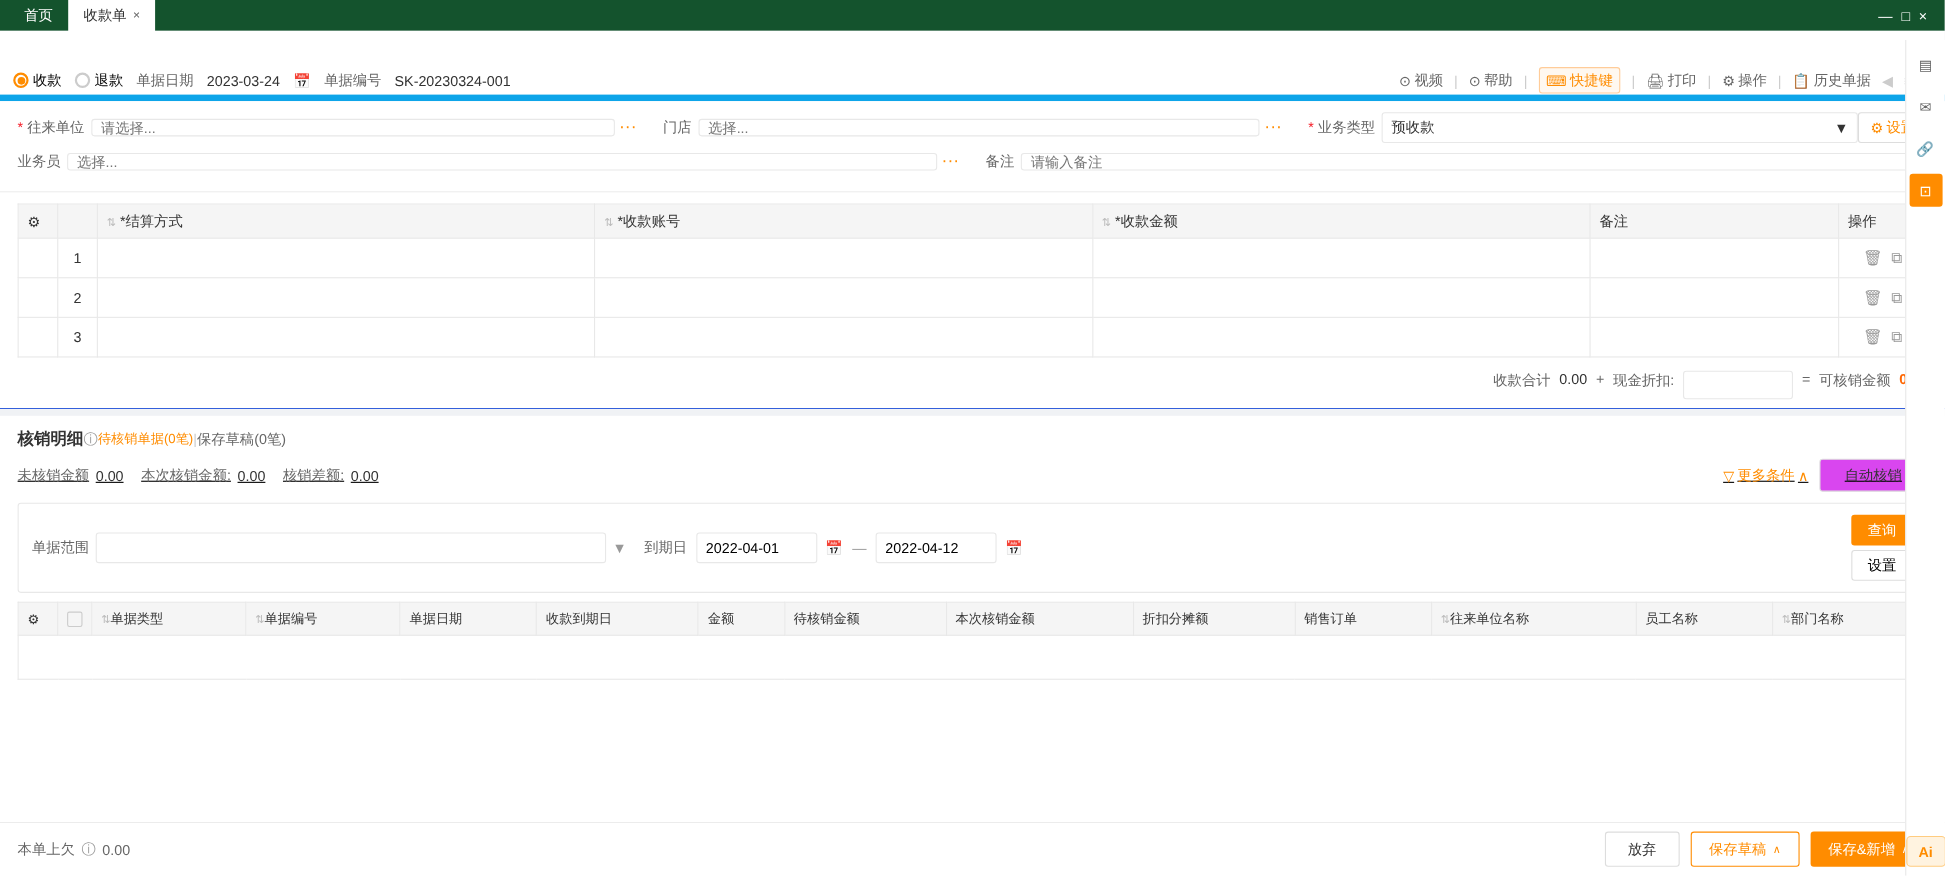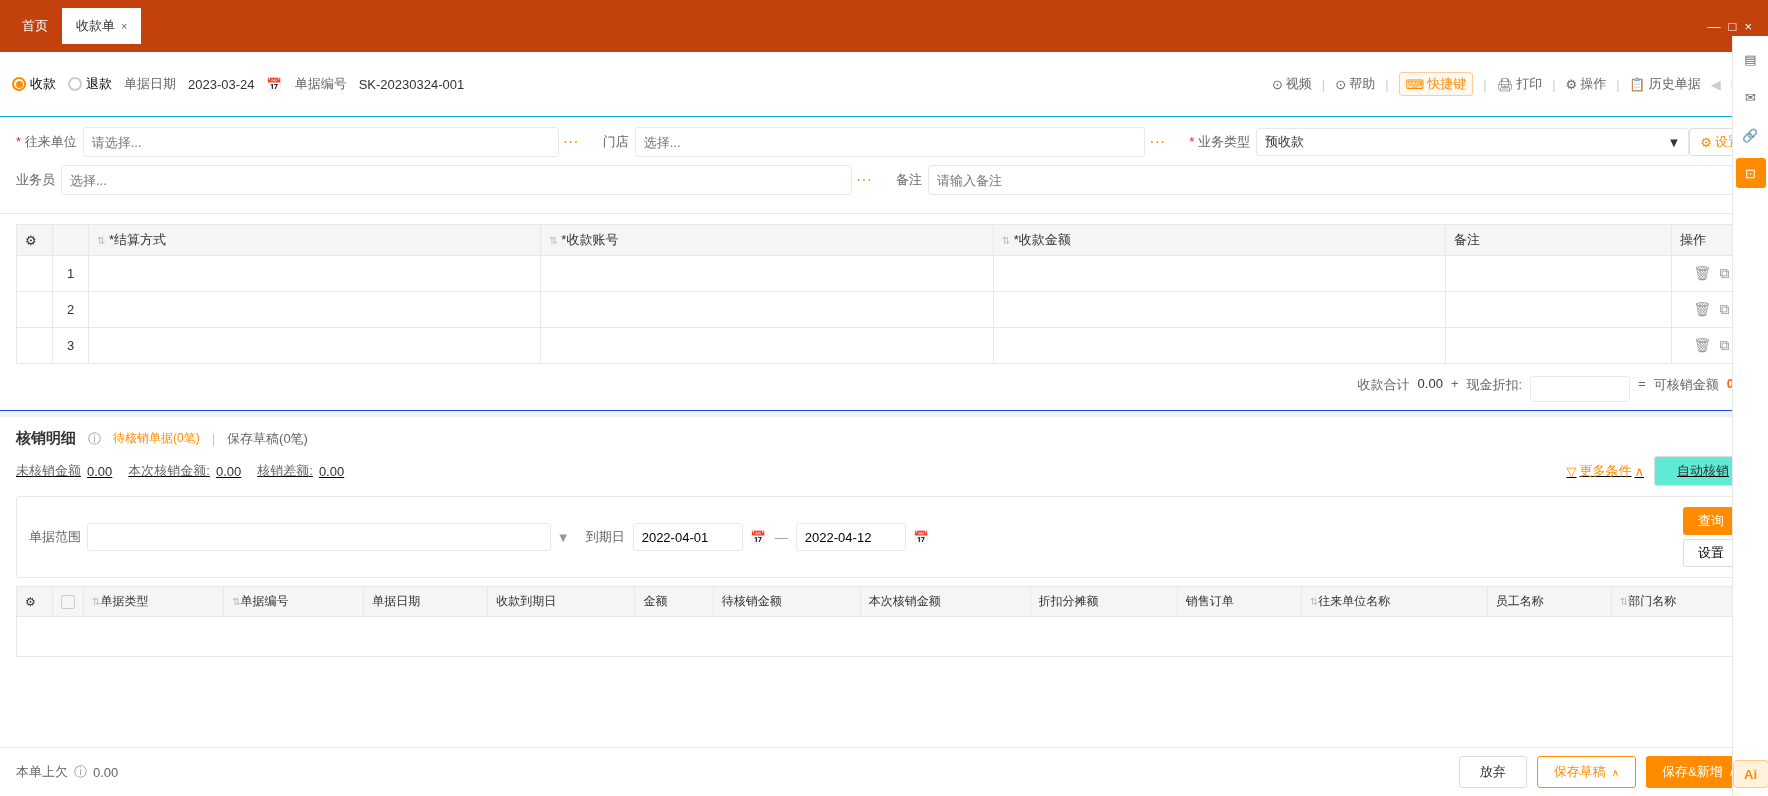--- a/index.html
+++ b/index.html
@@ -2,22 +2,22 @@
 <html><head>
   <meta charset="utf-8">
   <style>
     * { box-sizing: border-box; margin: 0; padding: 0; font-family: 'Microsoft YaHei', Arial, sans-serif; font-size: 13px; }
     body { background: #f0f2f5; width: 1768px; height: 796px; overflow: hidden; }
 
     
     .tab-bar {
       display: flex;
       align-items: center;
-      background: #c2410c;
-      height: 52px;
+      background: #14532d;
+      height: 28px;
       padding: 0 8px;
     }
     .tab-home {
       color: #fff;
       padding: 0 14px;
       height: 36px;
       line-height: 36px;
       cursor: pointer;
       font-size: 13px;
     }
@@ -47,24 +47,25 @@
       margin: 0;
       height: calc(796px - 36px);
       overflow-y: auto;
       overflow-x: hidden;
     }
 
     
     .top-toolbar {
       display: flex;
       align-items: center;
-      padding: 20px 12px;
-      border-bottom: 1px solid #0ea5e9;
+      padding: 1px 12px;
+      border-bottom: 6px solid #0ea5e9;
       gap: 12px;
       background: #fff;
+      margin-top: 32px;
     }
     .radio-group { display: flex; gap: 12px; align-items: center; }
     .radio-item { display: flex; align-items: center; gap: 4px; cursor: pointer; }
     .radio-circle {
       width: 14px; height: 14px; border-radius: 50%; border: 2px solid #ccc;
       display: flex; align-items: center; justify-content: center;
     }
     .radio-circle.active { border-color: #ff8c00; }
     .radio-circle.active::after {
       content: ''; width: 7px; height: 7px; border-radius: 50%; background: #ff8c00;
@@ -86,21 +87,21 @@
     .form-field { display: flex; align-items: center; flex: 1; }
     .form-label { color: #666; white-space: nowrap; min-width: fit-content; padding-right: 6px; }
     .required { color: #f5222d; }
     .form-input {
       border: 1px solid #e8e8e8;
       border-radius: 3px;
       padding: 4px 8px;
       flex: 1;
       color: #bbb;
       background: #fff;
-      height: 30px;
+      height: 16px;
       outline: none;
     }
     .form-more { color: #ff8c00; cursor: pointer; margin-left: 4px; font-size: 16px; }
     .form-select {
       border: 1px solid #e8e8e8;
       border-radius: 3px;
       padding: 4px 8px;
       flex: 1;
       color: #bbb;
       background: #fff;
@@ -176,34 +177,34 @@
       outline: none;
     }
     .summary-orange { color: #ff6600; font-weight: 600; }
 
     
     .verify-section {
       background: #fff;
       border-top: 6px solid #f0f2f5;
       padding: 12px 16px 0;
     }
-    .verify-header { display: flex; align-items: center; gap: 12px; margin-bottom: 8px; }
+    .verify-header { display: flex; align-items: center; margin-bottom: 8px; }
     .verify-title { font-size: 15px; font-weight: 600; color: #333; }
     .verify-info-icon { color: #999; cursor: pointer; }
     .verify-tab { color: #ff8c00; cursor: pointer; font-size: 12px; }
     .verify-tab-sep { color: #ccc; }
 
     .verify-meta { display: flex; align-items: center; gap: 16px; margin-bottom: 10px; text-decoration: underline; }
     .verify-meta-item { display: flex; align-items: center; gap: 6px; }
     .verify-meta-label { color: #666; }
     .verify-meta-value { color: #333; font-weight: 500; }
     .verify-meta-right { margin-left: auto; display: flex; align-items: center; gap: 10px; }
     .more-conditions { color: #ff8c00; cursor: pointer; display: flex; align-items: center; gap: 3px; }
     .auto-verify-btn {
-      background: #5eead4;
+      background: #d946ef;
       border: 1px solid #ddd;
       border-radius: 3px;
       padding: 5px 22px;
       cursor: pointer;
       color: #333;
     }
 
     
     .date-range-row {
       display: flex;

